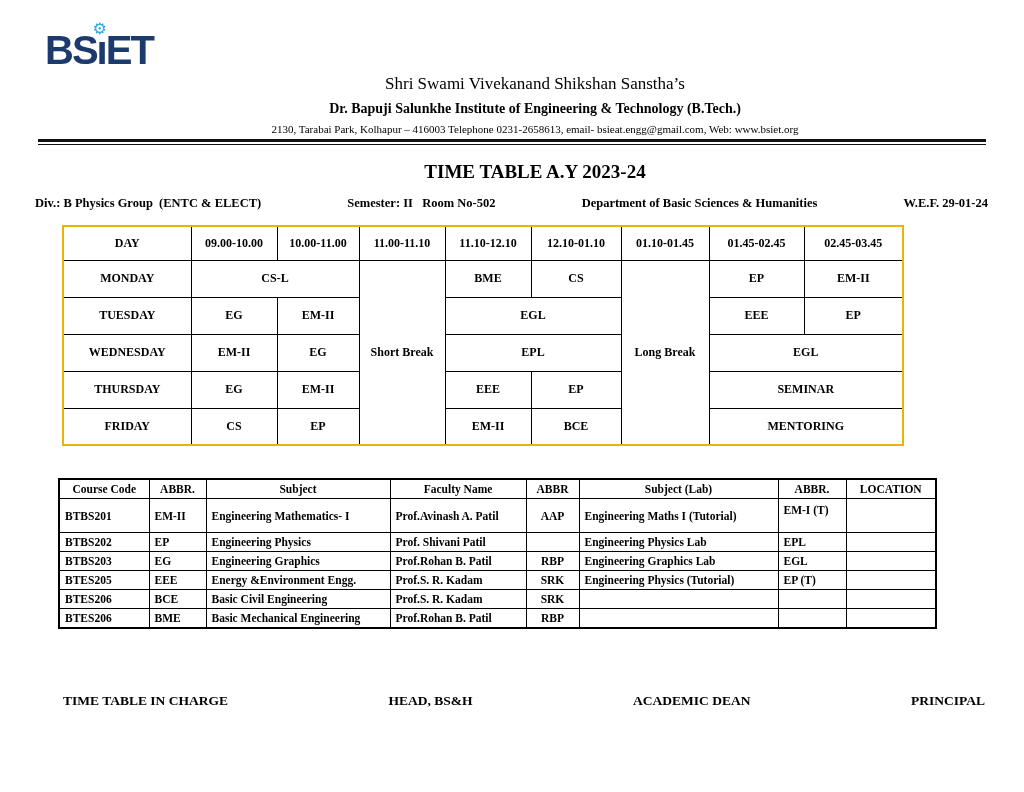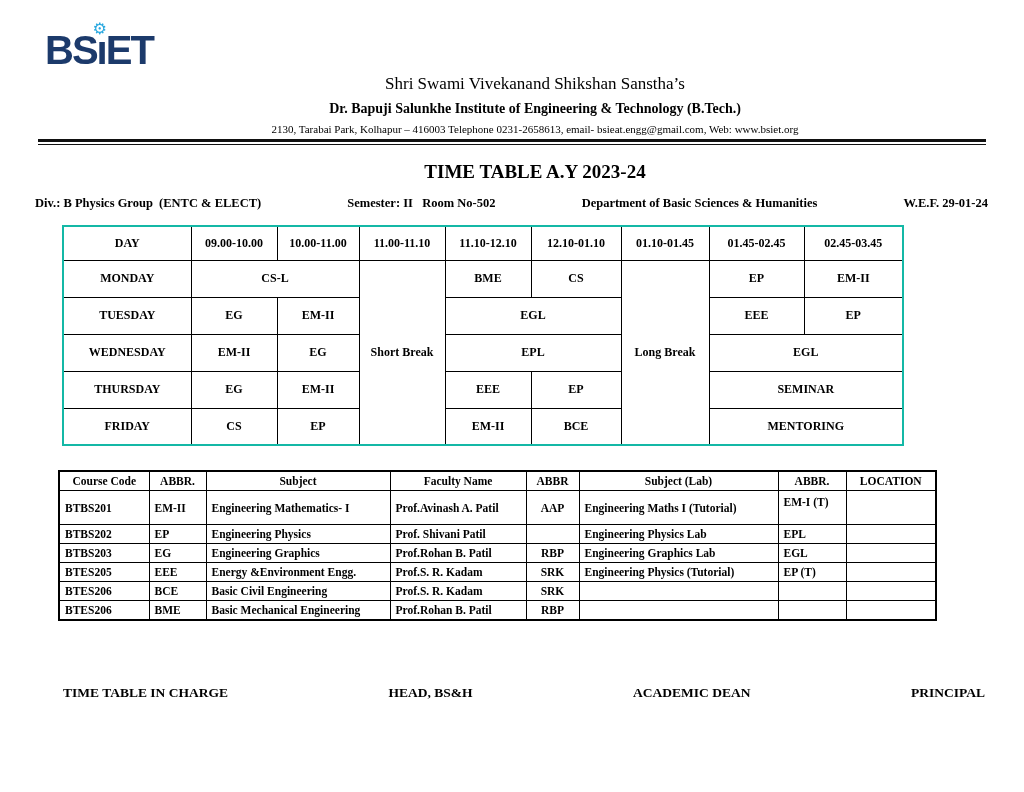--- a/index.html
+++ b/index.html
@@ -51,36 +51,36 @@
     margin: 13px 36px 0 35px;
     font-size: 12.5px; font-weight: bold;
   }
   .meta span { white-space: pre; }
 
   
   table { border-collapse: collapse; table-layout: fixed; }
   .timetable {
     margin: 14px 0 0 62px;
     width: 840px;
-    border: 2px solid #14b8a6;
+    border: 2px solid #eab308;
     font-size: 12px; font-weight: bold;
   }
   .timetable td, .timetable th {
     border: 1px solid #000;
     text-align: center; vertical-align: middle;
     padding: 0 2px;
     font-weight: bold;
     overflow: hidden;
   }
   .timetable thead tr { height: 34px; }
   .timetable tbody tr { height: 37px; }
 
   
   .course-table {
-    margin: 24px 0 0 58px;
+    margin: 32px 0 0 58px;
     width: 877px;
     border: 2px solid #000;
     font-size: 11.5px; font-weight: bold;
   }
   .course-table td, .course-table th {
     border: 1px solid #000;
     padding: 1px 5px;
     vertical-align: middle;
     font-weight: bold;
     overflow: hidden;

